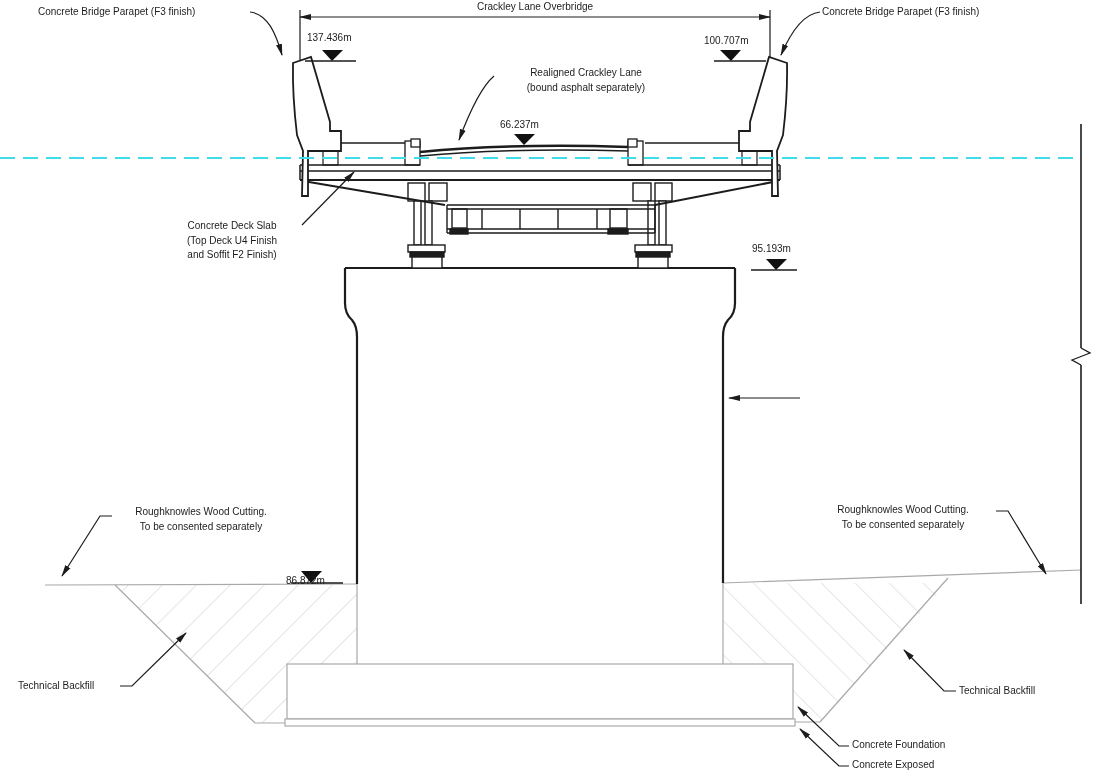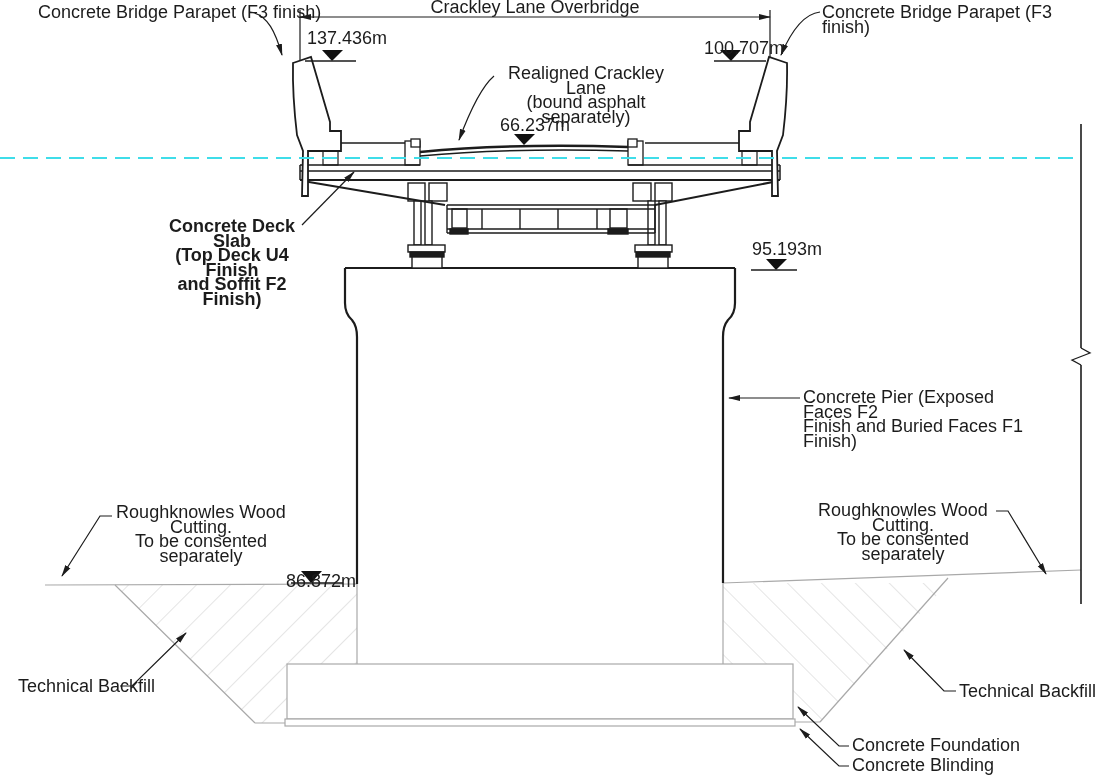--- a/index.html
+++ b/index.html
@@ -6,21 +6,21 @@
   #canvas{
     position:relative;
     width:1099px;height:780px;
     background:#ffffff;
     font-family:"Liberation Sans", sans-serif;
     overflow:hidden;
   }
   #linework{position:absolute;left:0;top:0;}
   .lbl{
     position:absolute;
-    font-size:18px;
+    font-size:10px;
     line-height:14.5px;
     color:#1c1c1c;
     white-space:pre-line;
     letter-spacing:0px;
   }
   .lbl.center{text-align:center;}
 </style>
 </head>
 <body>
 
@@ -154,45 +154,43 @@
   </svg>
 
   <div class="lbl" style="left:38px;top:5px;">Concrete Bridge Parapet (F3 finish)</div>
 
   <div class="lbl center" style="left:400px;top:0px;width:270px;text-align:center;">Crackley Lane Overbridge</div>
 
   <div class="lbl" style="left:822px;top:5px;">Concrete Bridge Parapet (F3 finish)</div>
 
   <div class="lbl" style="left:307px;top:31px;">137.436m</div>
 
-  <div class="lbl" style="left:704px;top:41px;text-align:right;">100.707m</div>
+  <div class="lbl" style="left:704px;top:34px;text-align:right;">100.707m</div>
 
   <div class="lbl center" style="left:496px;top:66px;width:180px;">Realigned Crackley Lane
 (bound asphalt separately)</div>
 
   <div class="lbl" style="left:500px;top:118px;">66.237m</div>
 
-  <div class="lbl center" style="left:152px;top:219px;width:160px;font-weight:bold;">Concrete Deck Slab
+  <div class="lbl center" style="left:152px;top:219px;width:160px;">Concrete Deck Slab
 (Top Deck U4 Finish
 and Soffit F2 Finish)</div>
 
   <div class="lbl" style="left:752px;top:242px;">95.193m</div>
 
-  <div class="lbl" style="left:803px;top:390px;width:245px;">Concrete Pier (Exposed Faces F2
-Finish and Buried Faces F1 Finish)</div>
 
   <div class="lbl center" style="left:106px;top:505px;width:190px;">Roughknowles Wood Cutting.
 To be consented separately</div>
 
   <div class="lbl center" style="left:808px;top:503px;width:190px;">Roughknowles Wood Cutting.
 To be consented separately</div>
 
   <div class="lbl" style="left:286px;top:554px;margin-top:20px;">86.872m</div>
 
   <div class="lbl" style="left:18px;top:679px;">Technical Backfill</div>
 
   <div class="lbl" style="left:959px;top:684px;">Technical Backfill</div>
 
   <div class="lbl" style="left:852px;top:738px;">Concrete Foundation</div>
 
-  <div class="lbl" style="left:852px;top:758px;">Concrete Blinding</div>
+  <div class="lbl" style="left:852px;top:758px;">Concrete Exposed</div>
 
 </div>
 
 </body></html>

